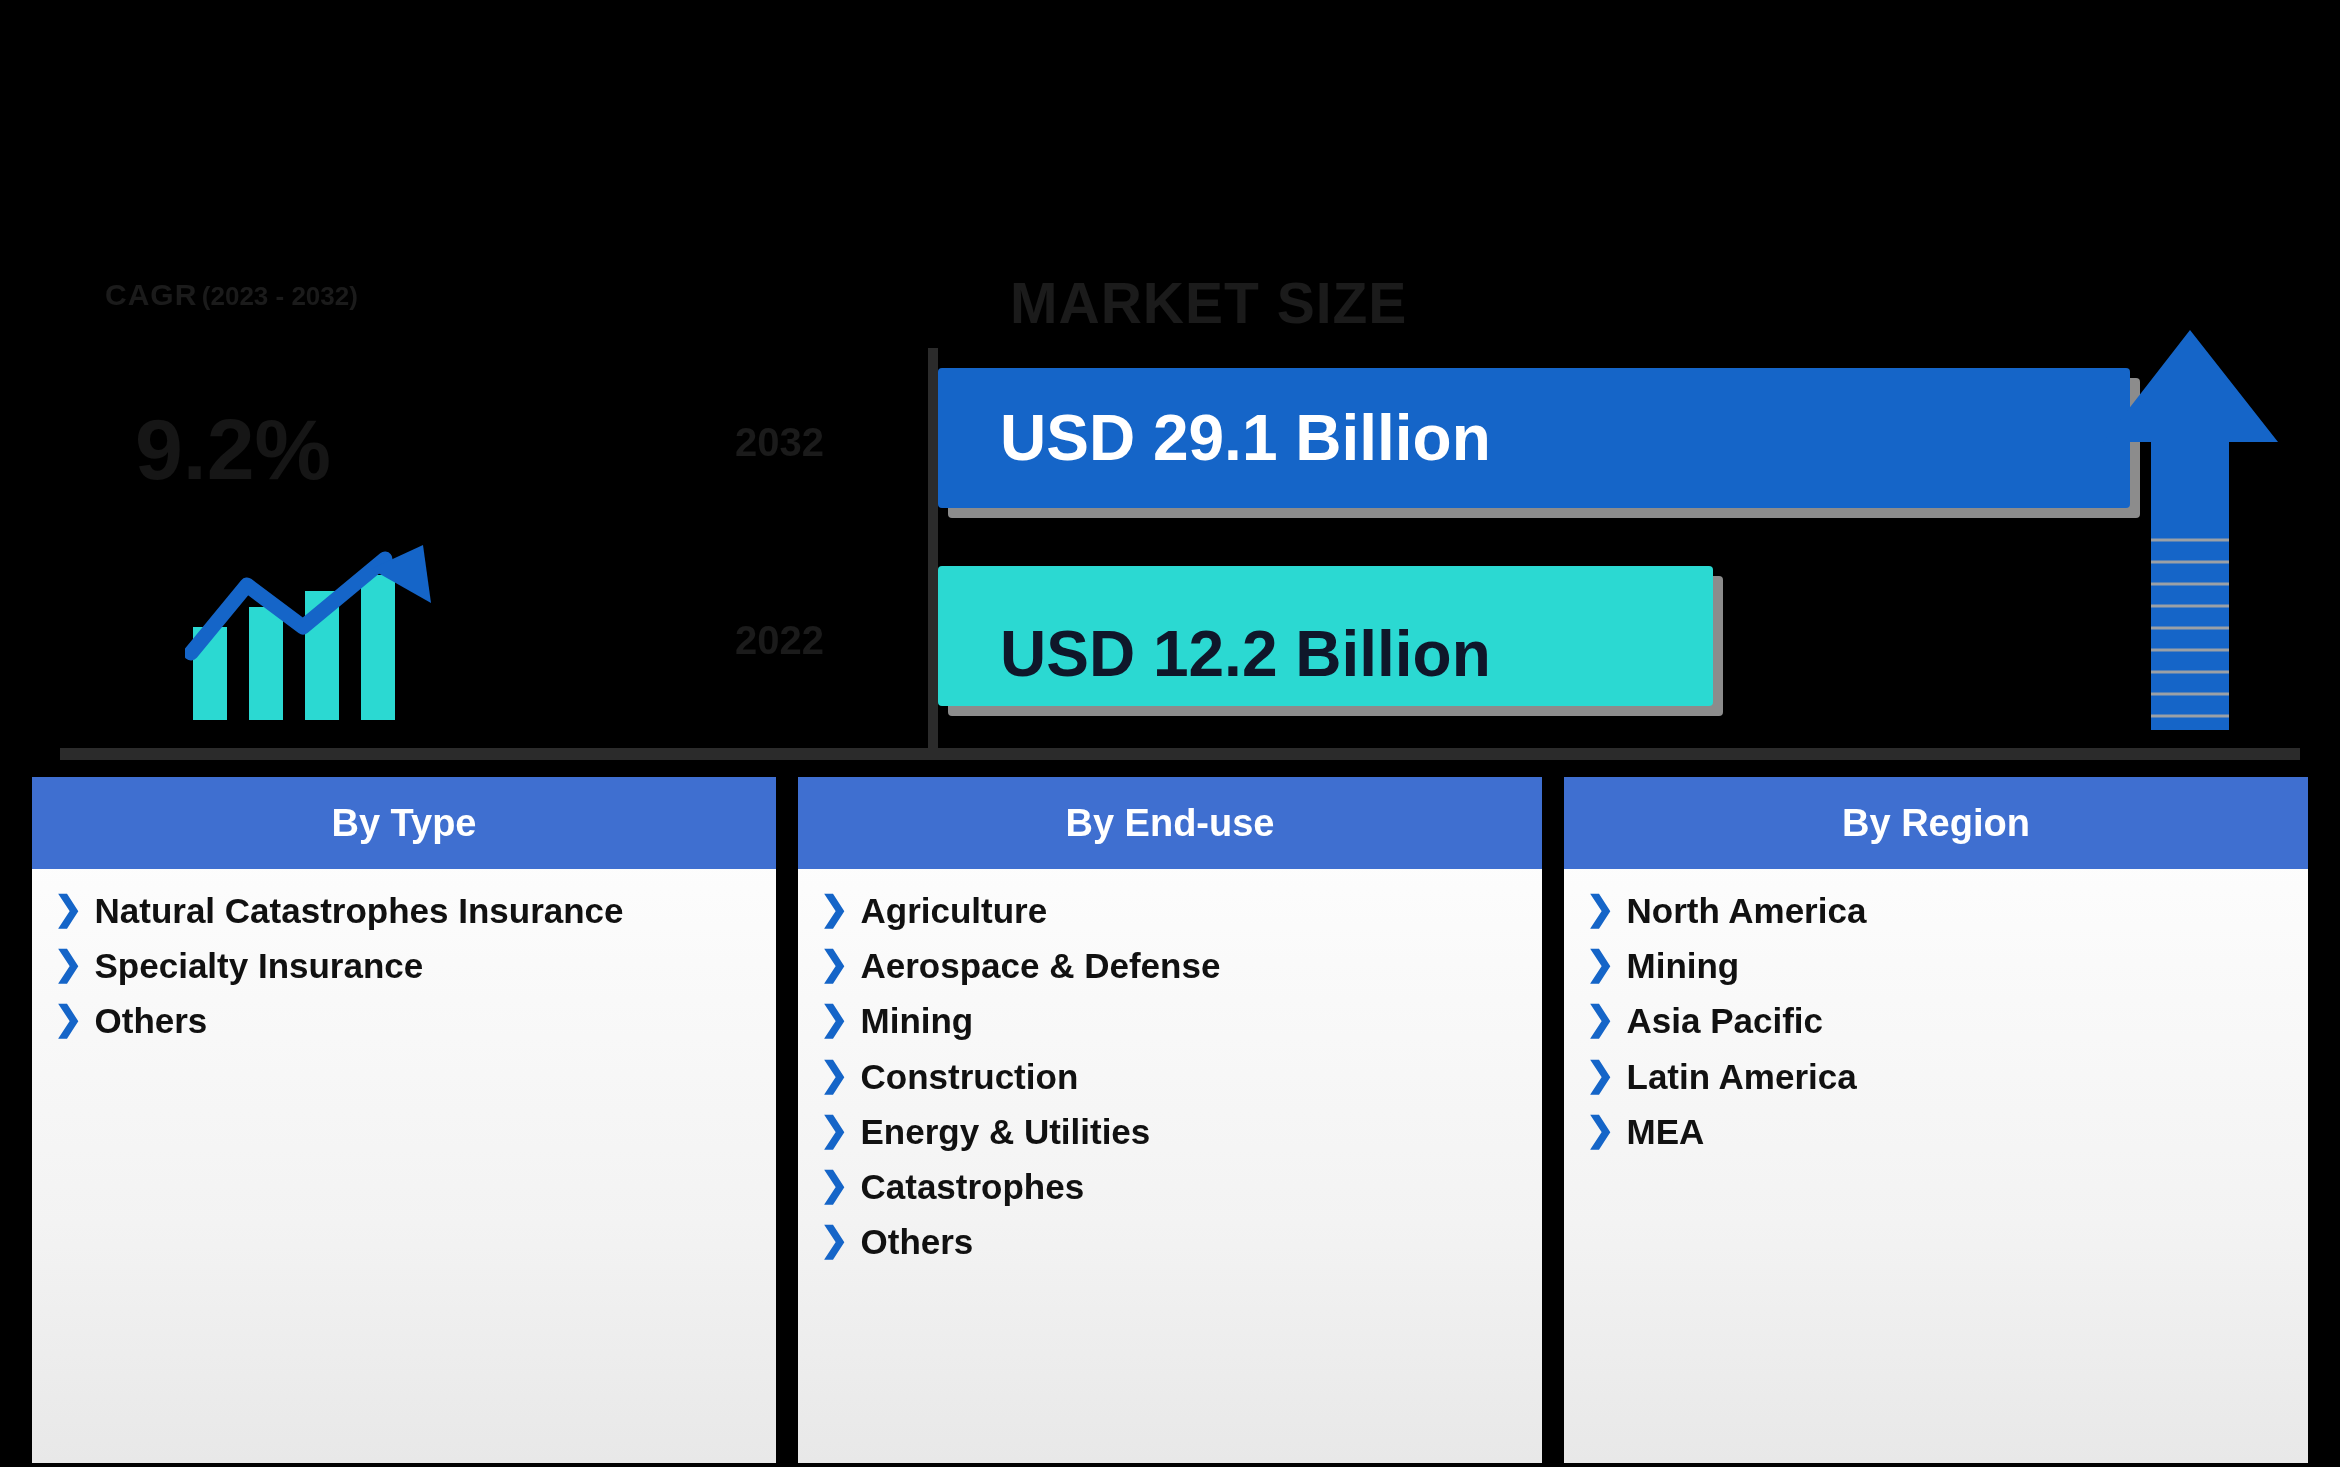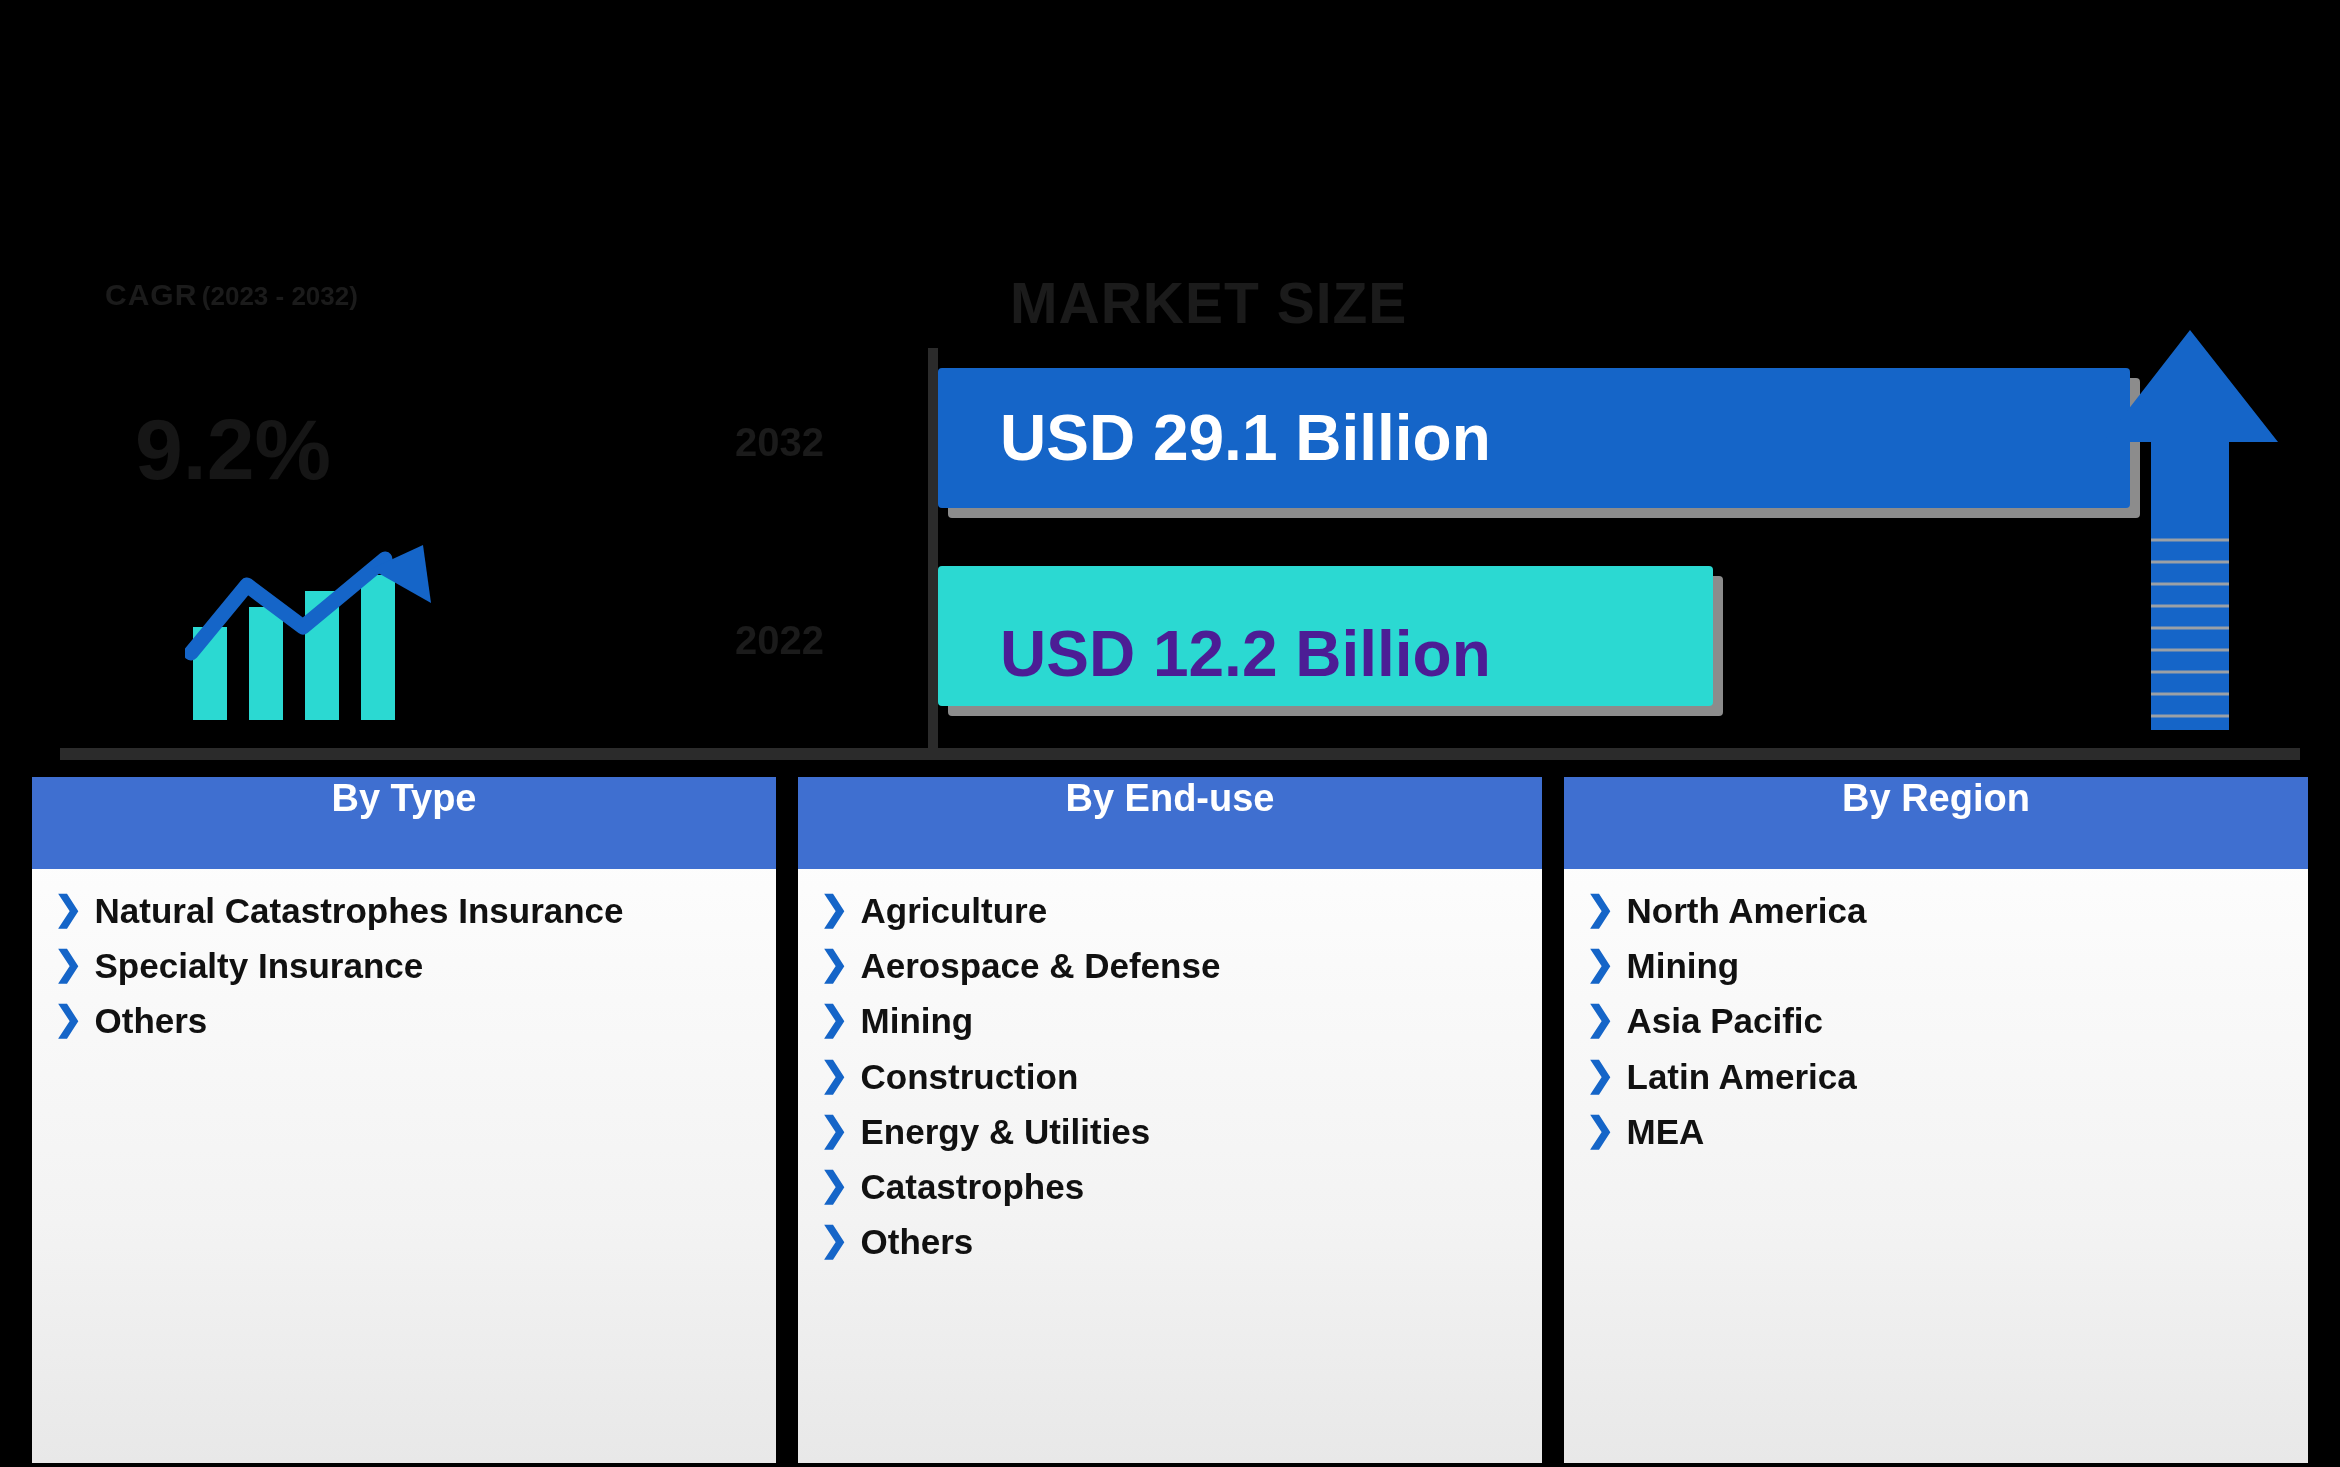--- a/index.html
+++ b/index.html
@@ -104,38 +104,38 @@
     left: 938px; top: 368px; width: 1192px; height: 140px;
     background: #1565C8;
     box-shadow: 10px 10px 0 rgba(255,255,255,0.55);
   }
   .ms-bar-2 {
     left: 938px; top: 566px; width: 775px; height: 140px;
     background: #2BD9D2;
     box-shadow: 10px 10px 0 rgba(255,255,255,0.55);
   }
   .ms-bar-text { font-size: 64px; font-weight: bold; color: #fff; white-space: nowrap; }
-  .ms-bar-2 .ms-bar-text { color: #4c1d95; margin-top: 35px; }
+  .ms-bar-2 .ms-bar-text { color: #0f172a; margin-top: 35px; }
 
   
   .big-arrow { position: absolute; right: 62px; top: 330px; width: 175px; height: 400px; }
 
   
   .cols {
     position: absolute; left: 30px; top: 775px; width: 2280px; height: 690px;
     display: flex; gap: 18px;
   }
   .col {
     flex: 1 1 0; display: flex; flex-direction: column;
     background: linear-gradient(180deg,#ffffff 0%,#f3f3f3 65%,#e8e8e8 100%);
     border: 2px solid #000;
   }
   .col-head {
     height: 92px; background: #3F6FD0; display: flex;
-    justify-content: center;
+    align-items: center; justify-content: center;
   }
   .col-head span { font-size: 38px; font-weight: bold; color: #ffffff; }
   .col-body { flex: 1; padding: 22px 18px 10px 22px; }
   .li { display: flex; align-items: flex-start; margin-bottom: 16px; }
   .chev {
     color: #1565C8; font-size: 34px; font-weight: bold; line-height: 1.05;
     margin-right: 12px; flex: 0 0 auto;
   }
   .li-text {
     font-size: 35px; font-weight: bold; color: #111; line-height: 1.12;

